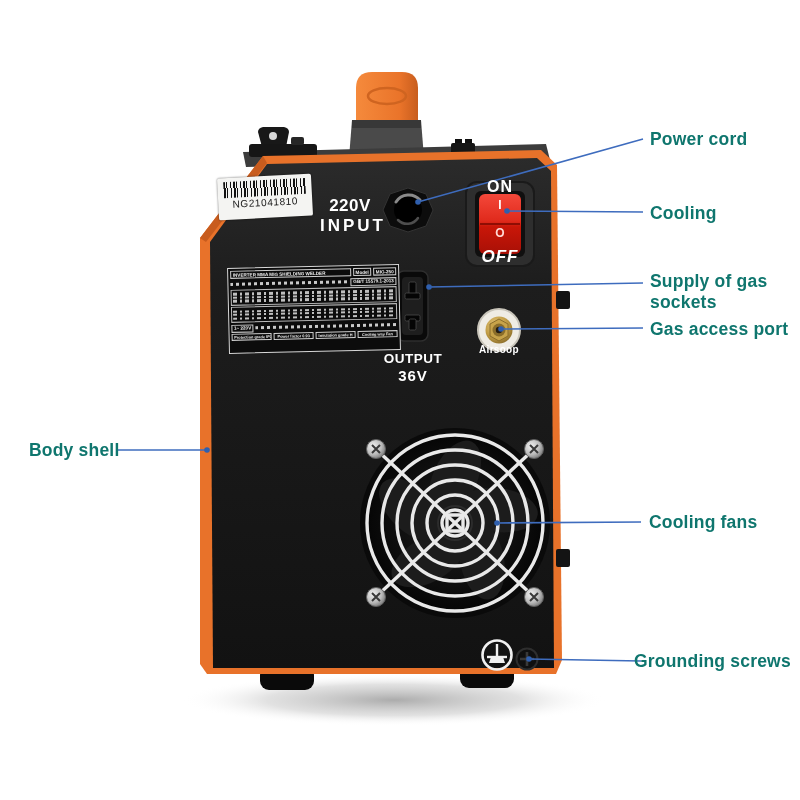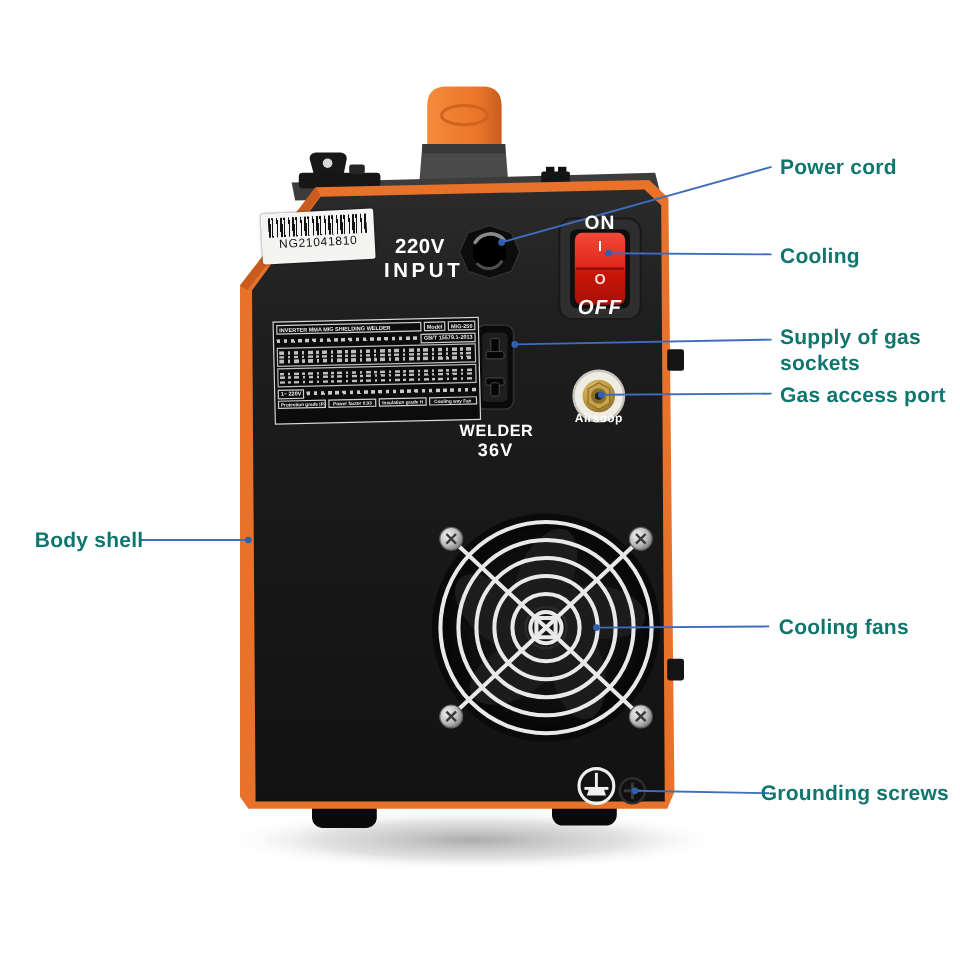--- a/index.html
+++ b/index.html
@@ -266,21 +266,21 @@
       <div class="sp-cell">Cooling way Fan</div>
     </div>
   </div>
 
   <div class="abs mtext t-220v">220V</div>
   <div class="abs mtext t-input">INPUT</div>
   <div class="abs mtext t-on">ON</div>
   <div class="abs mtext t-off">OFF</div>
   <div class="abs mtext t-i">I</div>
   <div class="abs mtext t-o">O</div>
-  <div class="abs mtext t-output">WELDER</div>
+  <div class="abs mtext t-output">OUTPUT</div>
   <div class="abs mtext t-36v">36V</div>
   <div class="abs mtext t-airsoop">Airsoop</div>
 
   <div class="abs callout" style="left:650px;top:129px;">Power cord</div>
   <div class="abs callout" style="left:650px;top:203px;">Cooling</div>
   <div class="abs callout" style="left:650px;top:319px;">Gas access port</div>
   <div class="abs callout two-line" style="left:650px;top:271px;">Supply of gas sockets</div>
   <div class="abs callout" style="left:29px;top:440px;">Body shell</div>
   <div class="abs callout" style="left:649px;top:512px;">Cooling fans</div>
   <div class="abs callout" style="left:634px;top:651px;">Grounding screws</div>

